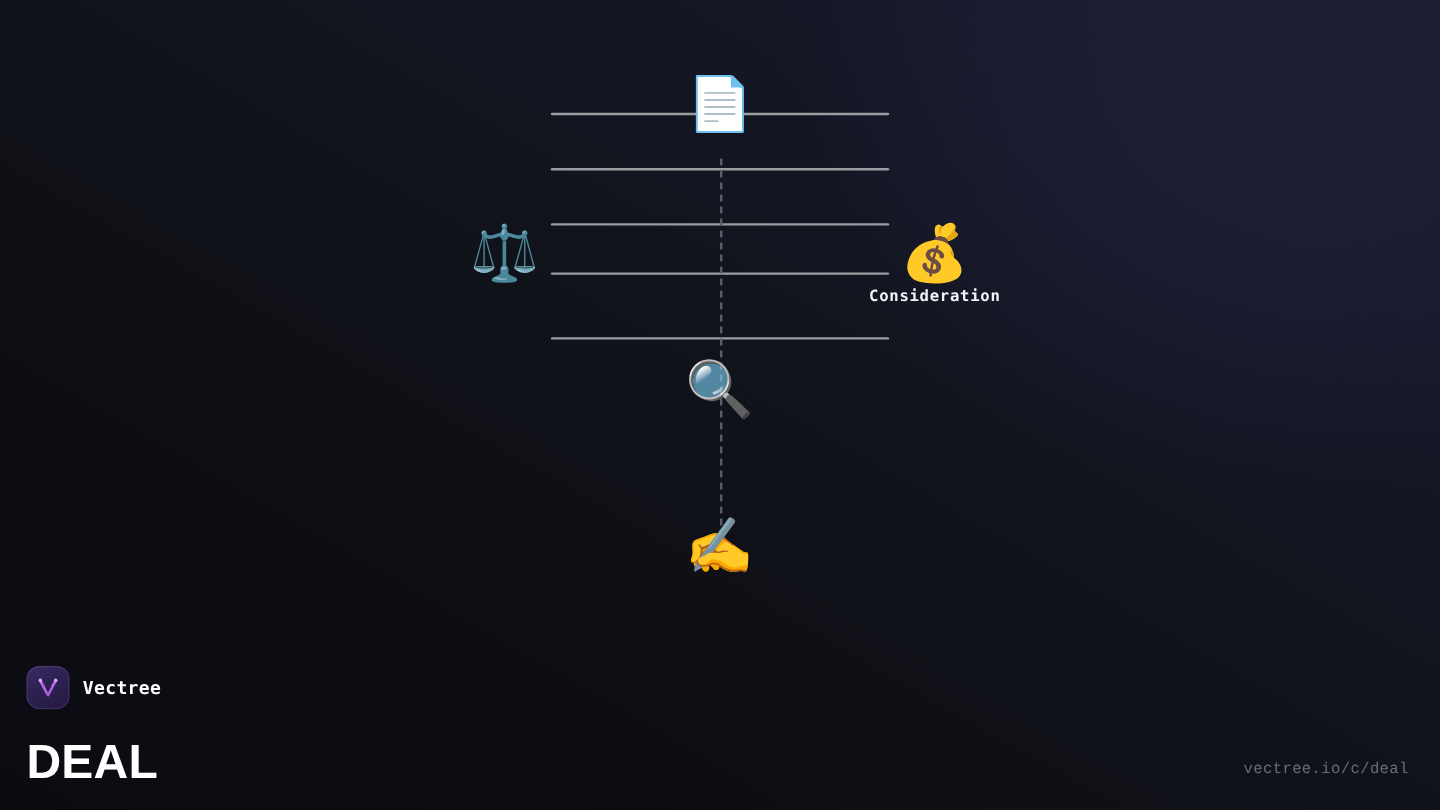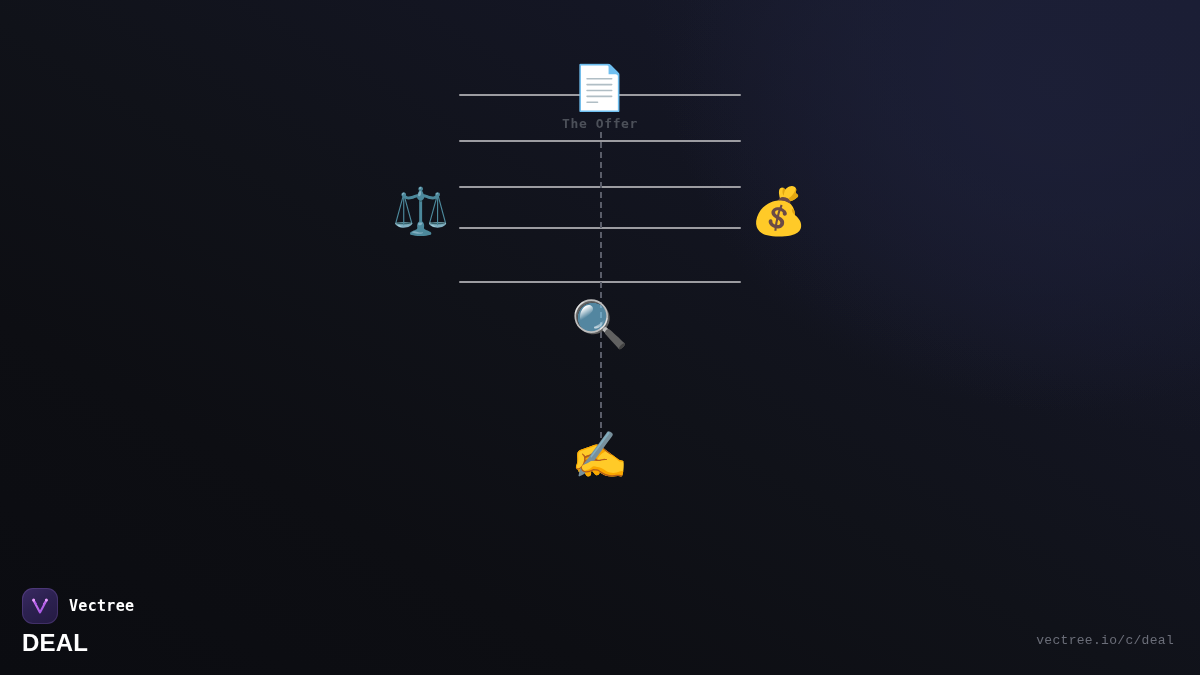--- a/index.html
+++ b/index.html
@@ -94,24 +94,24 @@
     transform: translate(-50%, -50%);
   }
   #brand-name {
     font-family: "DejaVu Sans Mono", monospace;
     font-weight: bold;
     font-size: 15px;
     color: #ffffff;
     letter-spacing: .3px;
   }
   #brand-title {
-    margin-top: 7px;
+    margin-top: 24px;
     font-family: "Liberation Sans", sans-serif;
     font-weight: bold;
-    font-size: 24px;
+    font-size: 40px;
     line-height: 1;
     letter-spacing: .2px;
     color: #ffffff;
   }
 
   #url {
     position: absolute;
     right: 26px;
     bottom: 27px;
     font-family: Liberation Mono, monospace;
@@ -128,27 +128,27 @@
   <div id="diagram">
 
   <div class="hline" style="left: 459px; width: 282px; top: 94px;"></div>
       <div class="hline" style="left: 459px; width: 282px; top: 140px;"></div>
       <div class="hline" style="left: 459px; width: 282px; top: 186px;"></div>
       <div class="hline" style="left: 459px; width: 282px; top: 227px;"></div>
       <div class="hline" style="left: 459px; width: 282px; top: 281px;"></div>
       <div class="spine" style="left: 600px; top: 132px; height: 306px;"></div>
       <div class="node dim" style="left: 600px; top: 66px;">
         <span class="glyph" style="font-size: 44px;">📄</span>
-        <span class="caption">The Offer</span>
       </div>
       <div class="node bright" style="left: 421px; top: 188px;">
         <span class="glyph" style="font-size: 46px;">⚖️</span>
       </div>
       <div class="node bright" style="left: 779px; top: 188px;">
         <span class="glyph" style="font-size: 46px;">💰</span>
+        <span class="caption">Consideration</span>
       </div>
       <div class="node dim" style="left: 600px; top: 301px;">
         <span class="glyph" style="font-size: 46px;">🔍</span>
       </div>
       <div class="node dim" style="left: 600px; top: 432px;">
         <span class="glyph" style="font-size: 46px;">✍️</span>
       </div>
     </div>
 
   <div id="brand">

